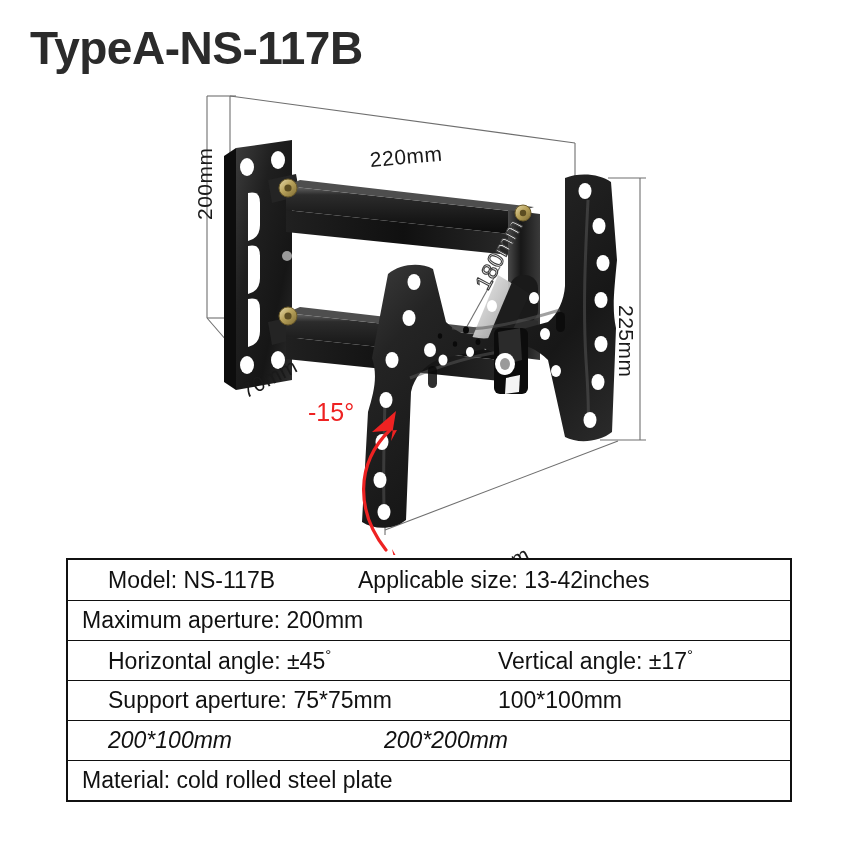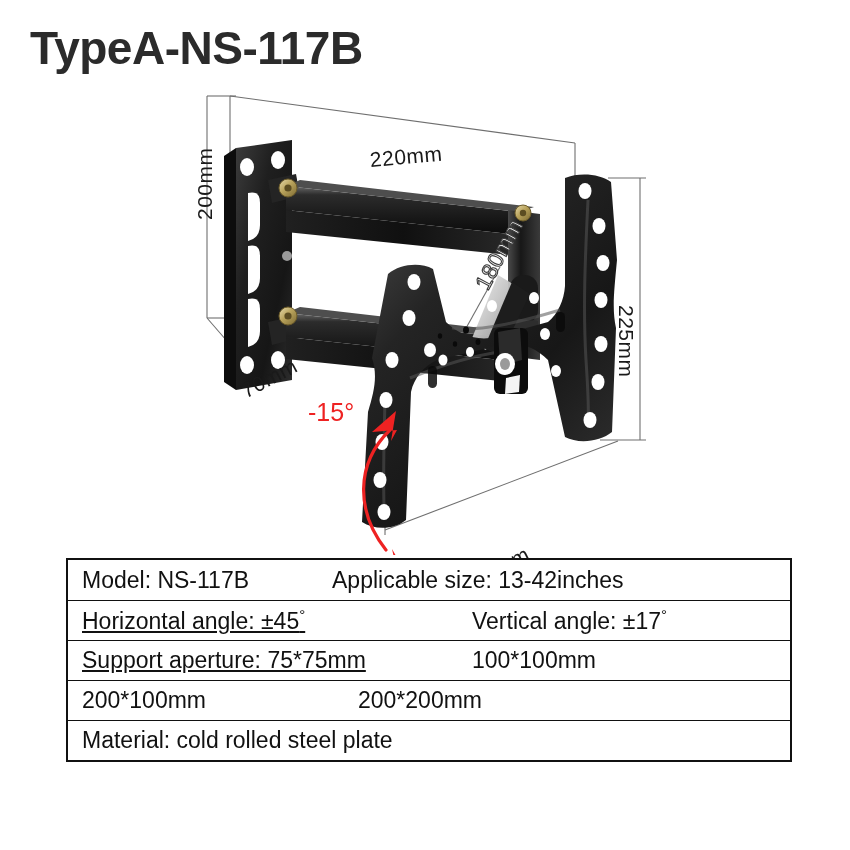--- a/index.html
+++ b/index.html
@@ -90,25 +90,25 @@
   .spec-table tr + tr td{ border-top:1.6px solid #111; }
   .spec-table td{
     font-family:"Liberation Sans", sans-serif;
     font-size:23px;
     color:#111;
     padding:0 0 0 14px;
     vertical-align:middle;
     line-height:1.05;
     white-space:nowrap;
   }
-  .cell-pair{display:flex;align-items:center;}
+  .cell-pair{display:flex;align-items:center;margin-left:26px;}
   .c1{width:250px;flex:0 0 250px;}
-  .c1w{width:390px;flex:0 0 390px;text-decoration:underline;}
+  .c1w{width:390px;flex:0 0 390px;}
   .c2{flex:1;}
-  .ind{padding-left:210px;}
+  .ind{padding-left:210px;font-style:italic;}
   .pad-sub{padding-left:26px;}
   .deg{font-size:15px;vertical-align:super;line-height:1;}
 </style>
 </head>
 <body>
 
 <div id="page">
 
   <div class="title">TypeA-NS-117B</div>
 
@@ -344,20 +344,25 @@
         <tr>
           <td>
             <div class="cell-pair">
               <span class="c1">Model: NS-117B</span>
               <span class="c2">Applicable size:  13-42inches</span>
             </div>
           </td>
         </tr>
 
 
+        <tr>
+          <td>
+            <span>Maximum aperture: 200mm</span>
+          </td>
+        </tr>
 
         <tr>
           <td>
             <div class="cell-pair">
               <span class="c1w"><span>Horizontal angle: ±45</span><span class="deg">°</span></span>
               <span class="c2"><span>Vertical angle: ±17</span><span class="deg">°</span></span>
             </div>
           </td>
         </tr>
 

